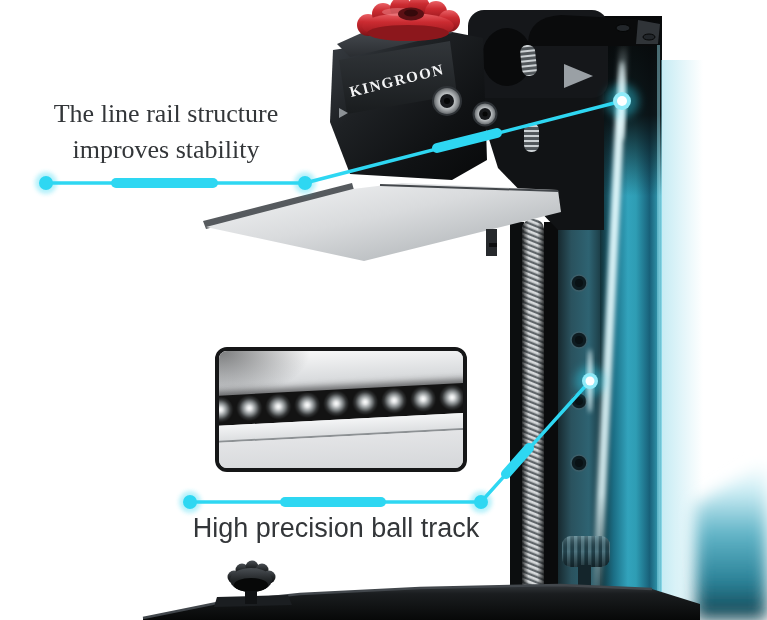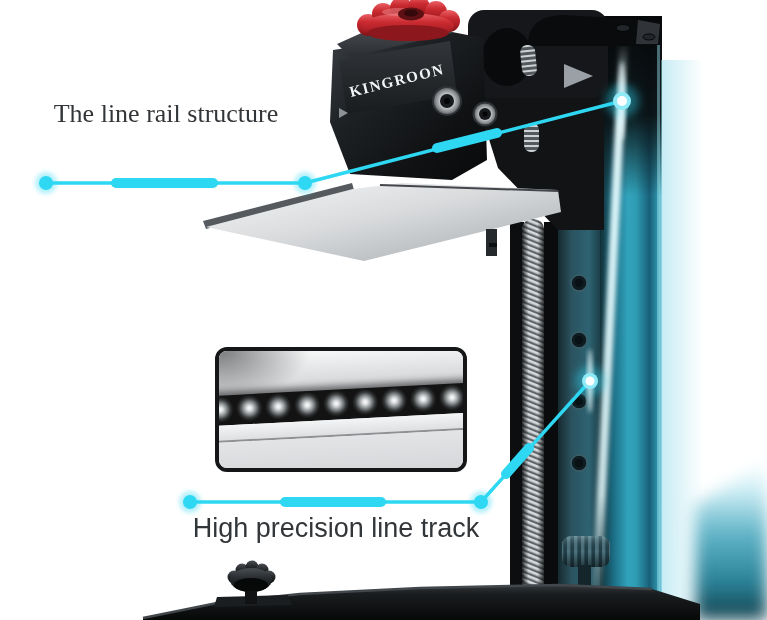--- a/index.html
+++ b/index.html
@@ -293,18 +293,19 @@
       <div class="strip-top"></div>
       <div class="strip-balls"></div>
       <div class="strip-light"></div>
       <div class="strip-bottom"></div>
     </div>
     <div class="corner-shade"></div>
   </div>
 
   <div class="callout-text callout-top">
     <span>The line rail structure</span>
+    <span>improves stability</span>
   </div>
   <div class="callout-text callout-bottom">
-    <span>High precision line track</span>
+    <span>High precision ball track</span>
   </div>
 
 </div>
 
 </body></html>

